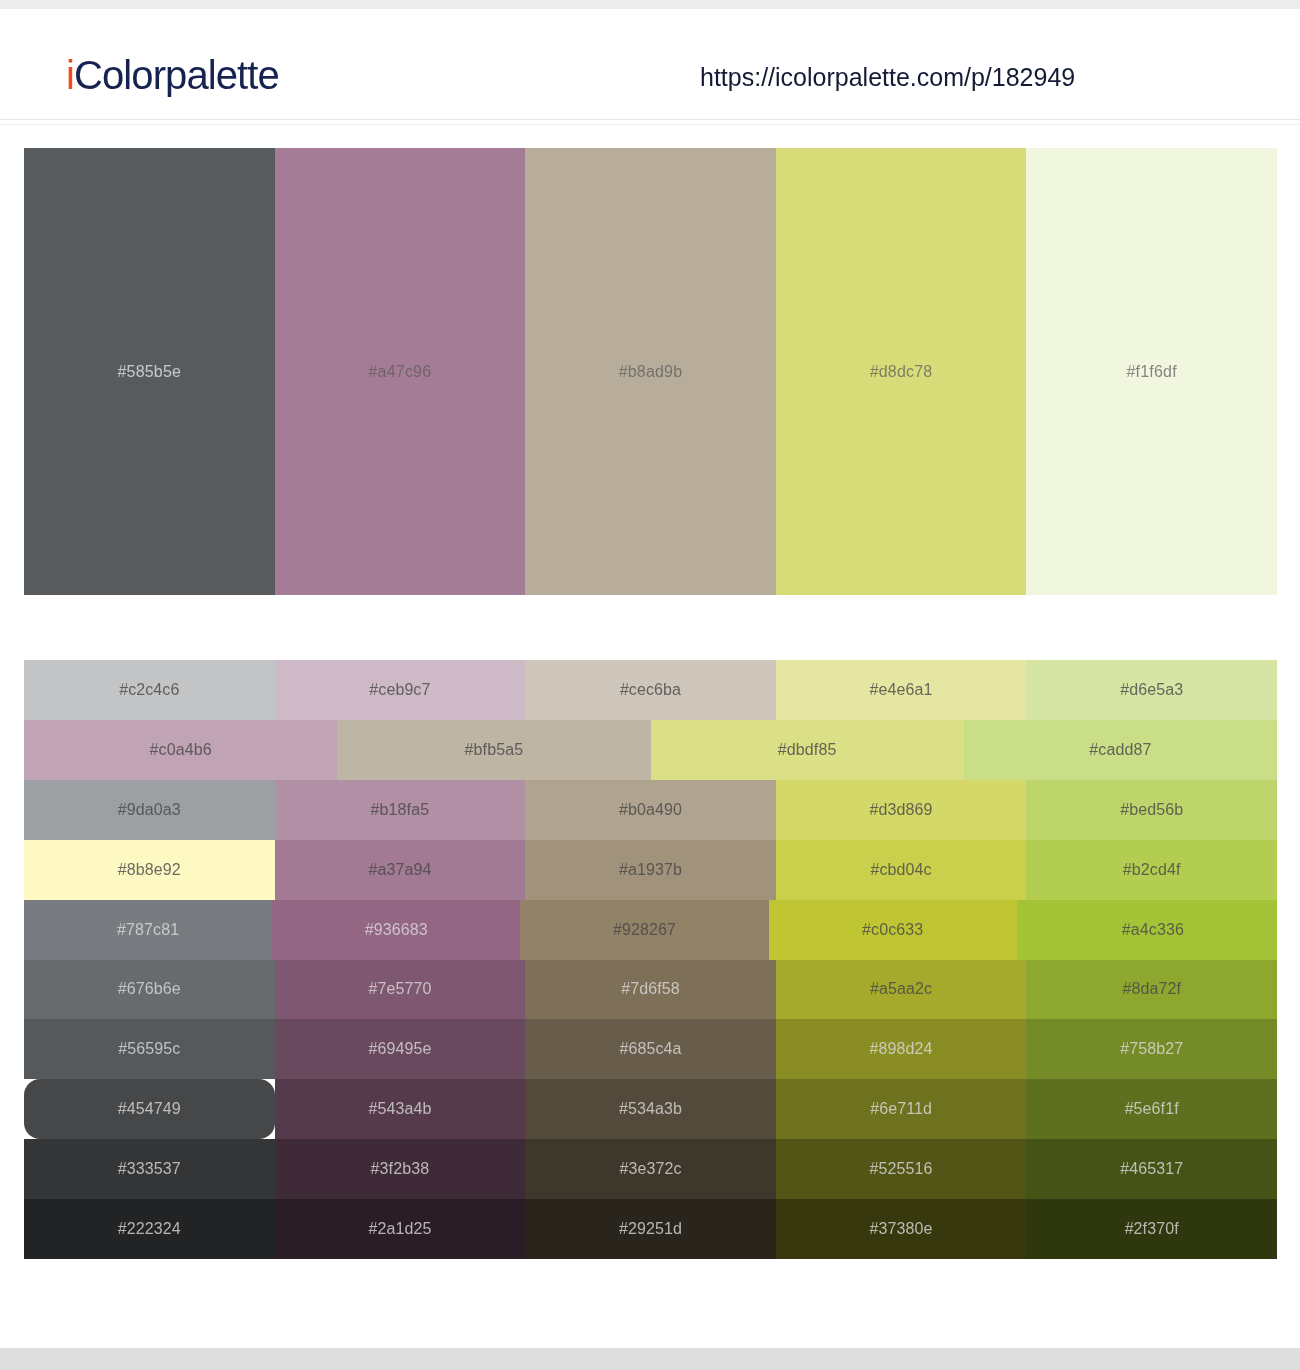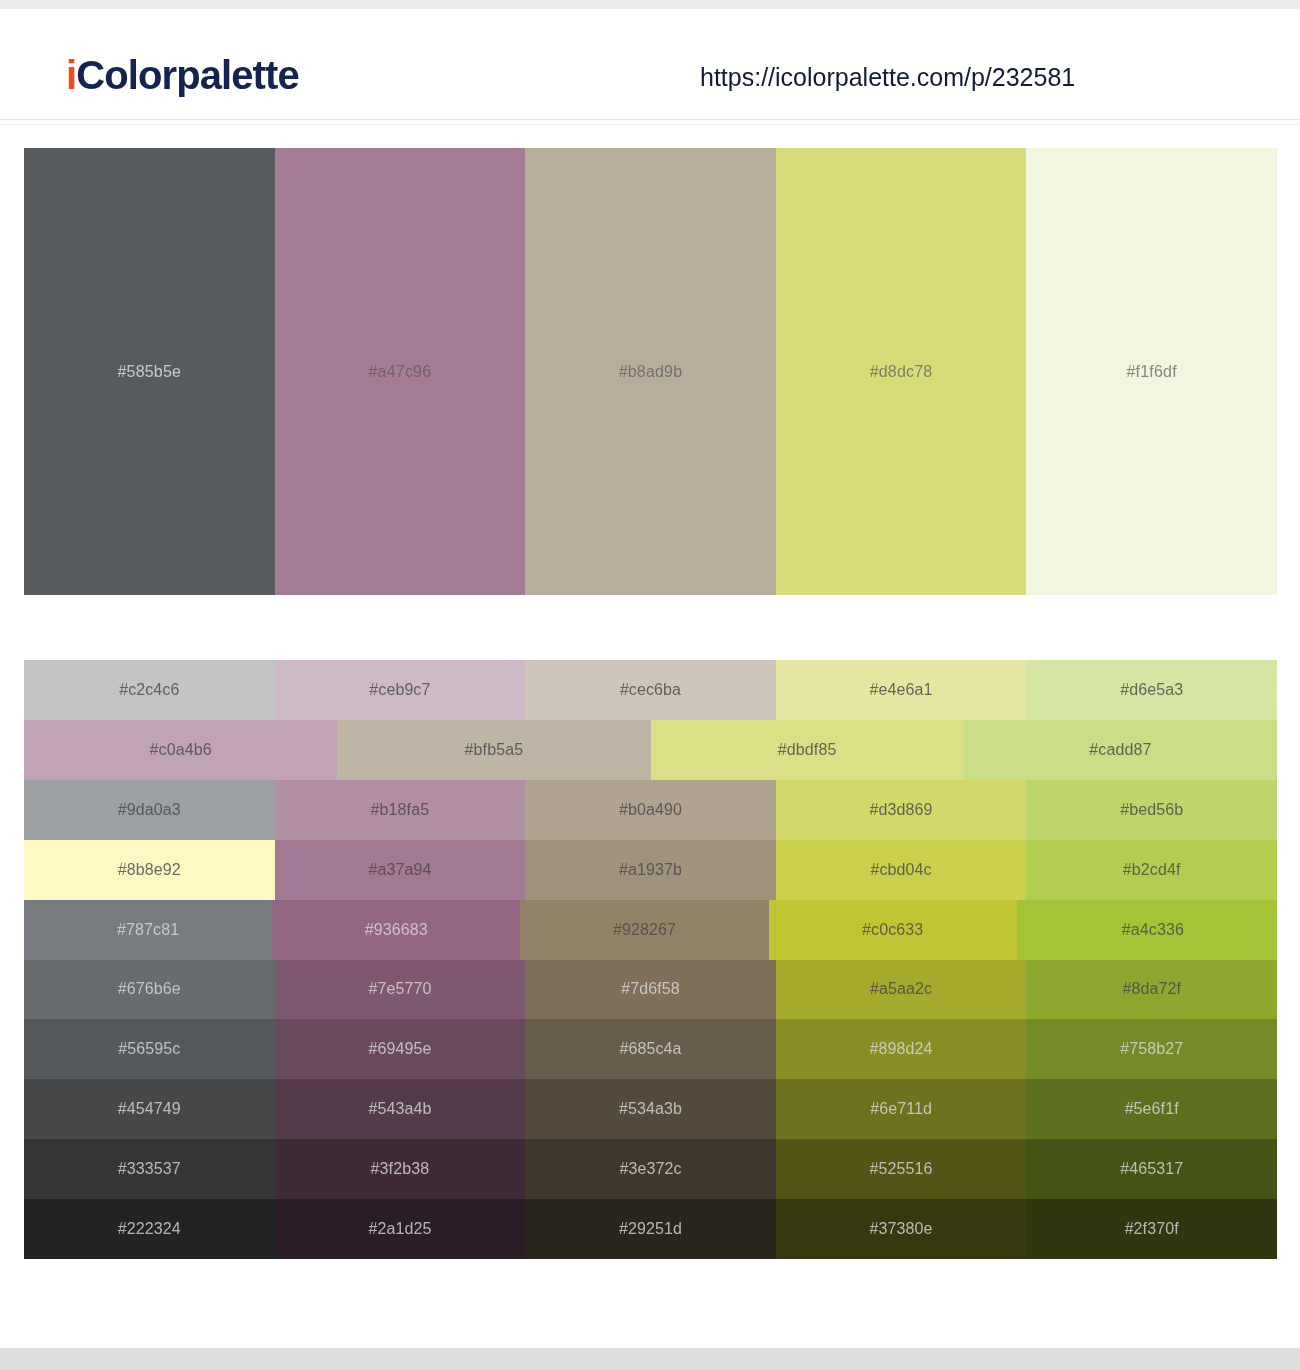--- a/index.html
+++ b/index.html
@@ -48,21 +48,21 @@
     left: 0; top: 124px;
     width: 1300px;
     height: 1px;
     background: #eceef0;
   }
   .logo {
     position: absolute;
     left: 66px;
     top: 44px;
     font-size: 40px;
-    font-weight: bold;
+    font-weight: normal;
     letter-spacing: -0.9px;
     color: #162350;
     white-space: nowrap;
   }
   .logo .logo-i {
     color: #f04b23;
   }
   .header-url {
     position: absolute;
     left: 700px;
@@ -139,21 +139,21 @@
 </style>
 </head>
 <body>
 
 <div class="page">
 
   <div class="top-strip"></div>
 
   <div class="header">
     <div class="logo"><span class="logo-i">i</span><span>Colorpalette</span></div>
-    <div class="header-url">https://icolorpalette.com/p/232581</div>
+    <div class="header-url">https://icolorpalette.com/p/182949</div>
   </div>
   <div class="header-divider"></div>
   <div class="header-divider2"></div>
 
   <div class="swatch-strip" id="swatch-strip">
       <div class="swatch dark" style="background: rgb(88, 91, 94);">
         <span class="swatch-label">#585b5e</span>
       </div>
       <div class="swatch" style="background: rgb(164, 124, 150);">
         <span class="swatch-label">#a47c96</span>
@@ -280,21 +280,21 @@
           <span class="shade-label">#685c4a</span>
         </div>
         <div class="shade-cell dark" style="background: rgb(137, 141, 36);">
           <span class="shade-label">#898d24</span>
         </div>
         <div class="shade-cell dark" style="background: rgb(117, 139, 39);">
           <span class="shade-label">#758b27</span>
         </div>
       </div>
       <div class="shade-row">
-        <div class="shade-cell dark" style="background: rgb(69, 71, 73);">
+        <div class="shade-cell dark" style="background: rgb(69, 71, 73); border-radius: 16px;">
           <span class="shade-label">#454749</span>
         </div>
         <div class="shade-cell dark" style="background: rgb(84, 58, 75);">
           <span class="shade-label">#543a4b</span>
         </div>
         <div class="shade-cell dark" style="background: rgb(83, 74, 59);">
           <span class="shade-label">#534a3b</span>
         </div>
         <div class="shade-cell dark" style="background: rgb(110, 113, 29);">
           <span class="shade-label">#6e711d</span>

